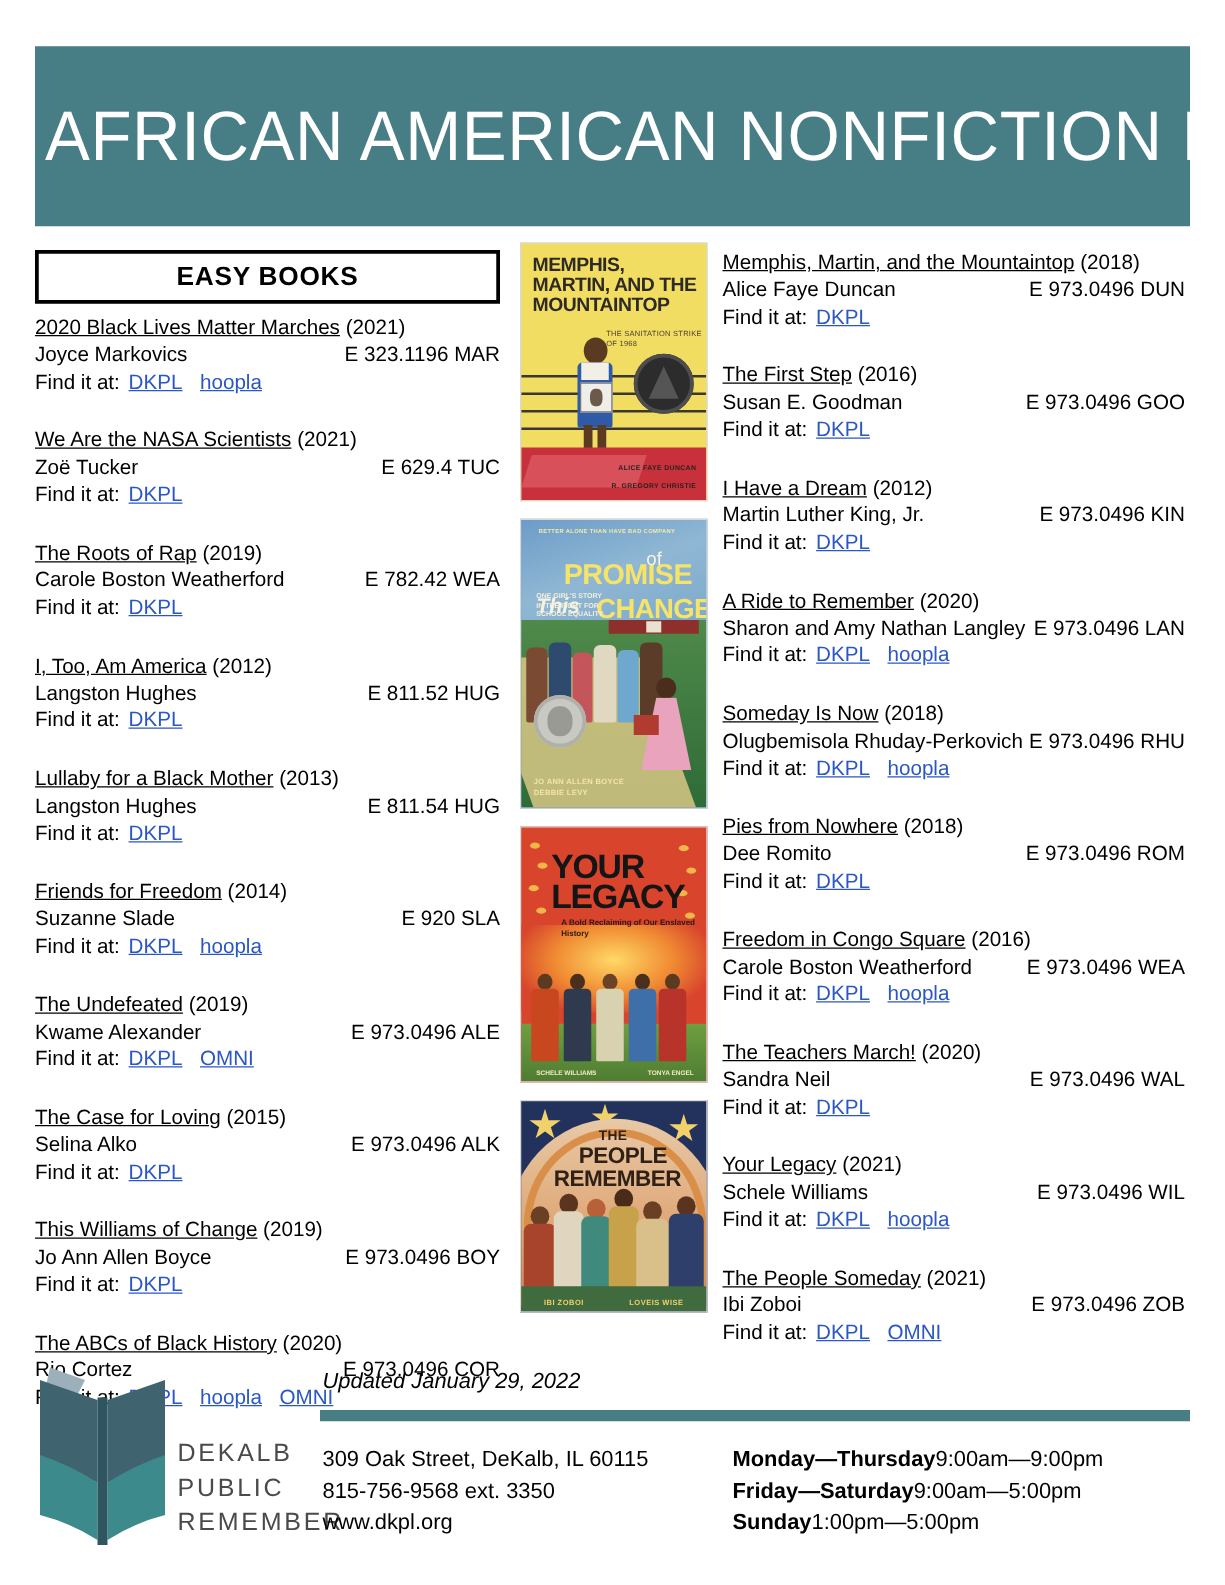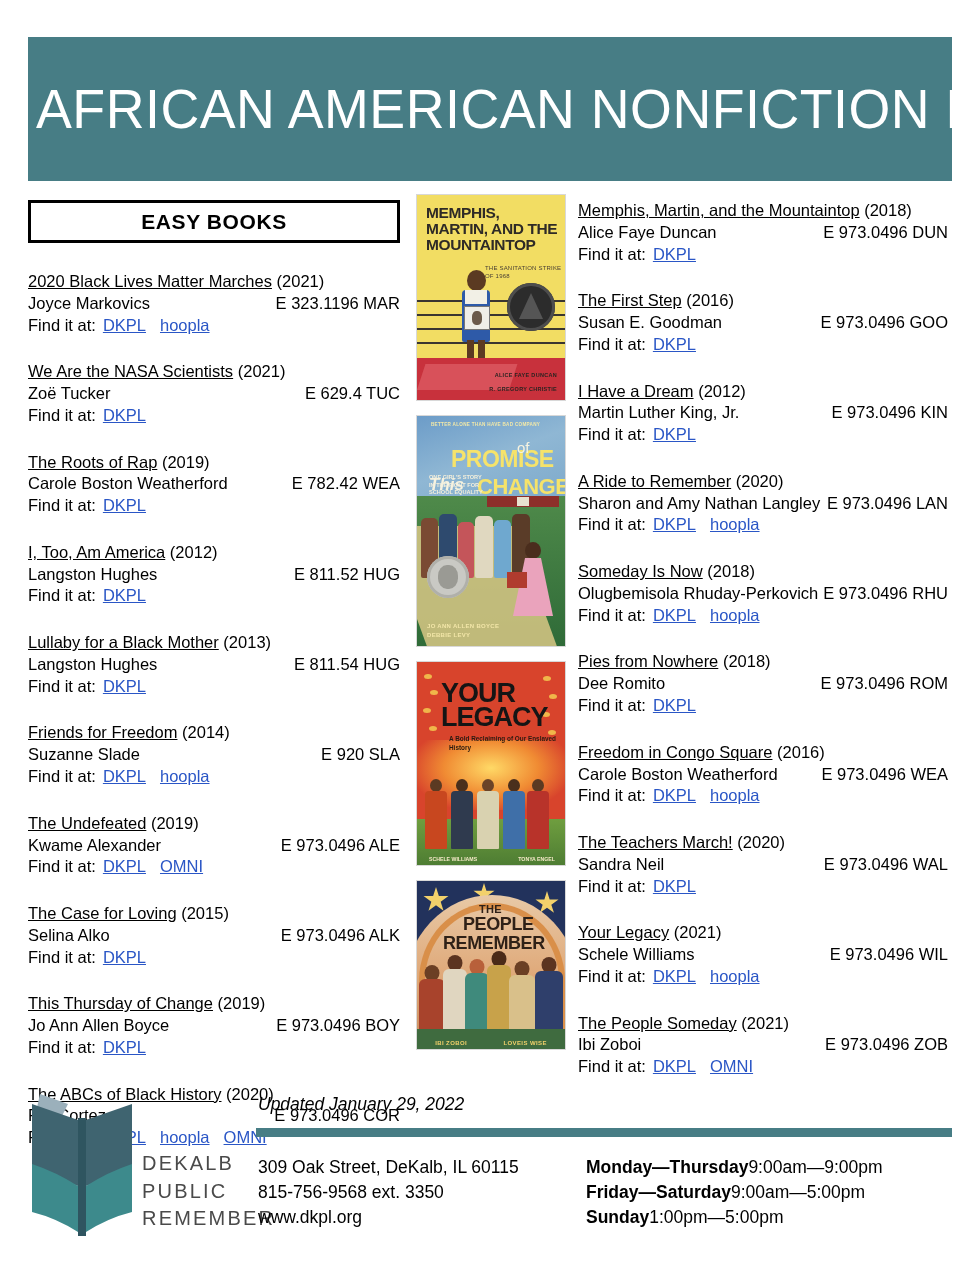--- a/index.html
+++ b/index.html
@@ -48,21 +48,21 @@
   .col-left  { left: 28px;  width: 372px; }
   .col-right { left: 578px; width: 370px; }
 
   .section-box {
     border: 3px solid #000000;
     box-sizing: border-box;
     height: 43px;
     display: flex;
     align-items: center;
     justify-content: center;
-    margin-bottom: 28px;
+    margin-bottom: 9px;
   }
   .section-box-label {
     font-size: 21px;
     font-weight: bold;
     letter-spacing: 0.6px;
   }
 
   .entry { margin-bottom: 25px; }
   .entry-title-line {
     font-size: 16.5px;
@@ -409,21 +409,21 @@
       </div>
       <div class="entry">
         <div class="entry-title-line"><span class="entry-title">The Case for Loving</span> <span class="entry-year">(2015)</span></div>
         <div class="entry-meta">
           <span class="entry-author">Selina Alko</span>
           <span class="entry-call">E 973.0496 ALK</span>
         </div>
         <div class="entry-find"><span class="find-label">Find it at:</span><a class="link" href="#">DKPL</a></div>
       </div>
       <div class="entry">
-        <div class="entry-title-line"><span class="entry-title">This Thursday of Change</span> <span class="entry-year">(2019)</span></div>
+        <div class="entry-title-line"><span class="entry-title">This Williams of Change</span> <span class="entry-year">(2019)</span></div>
         <div class="entry-meta">
           <span class="entry-author">Jo Ann Allen Boyce</span>
           <span class="entry-call">E 973.0496 BOY</span>
         </div>
         <div class="entry-find"><span class="find-label">Find it at:</span><a class="link" href="#">DKPL</a></div>
       </div>
       <div class="entry">
         <div class="entry-title-line"><span class="entry-title">The ABCs of Black History</span> <span class="entry-year">(2020)</span></div>
         <div class="entry-meta">
           <span class="entry-author">Rio Cortez</span>

